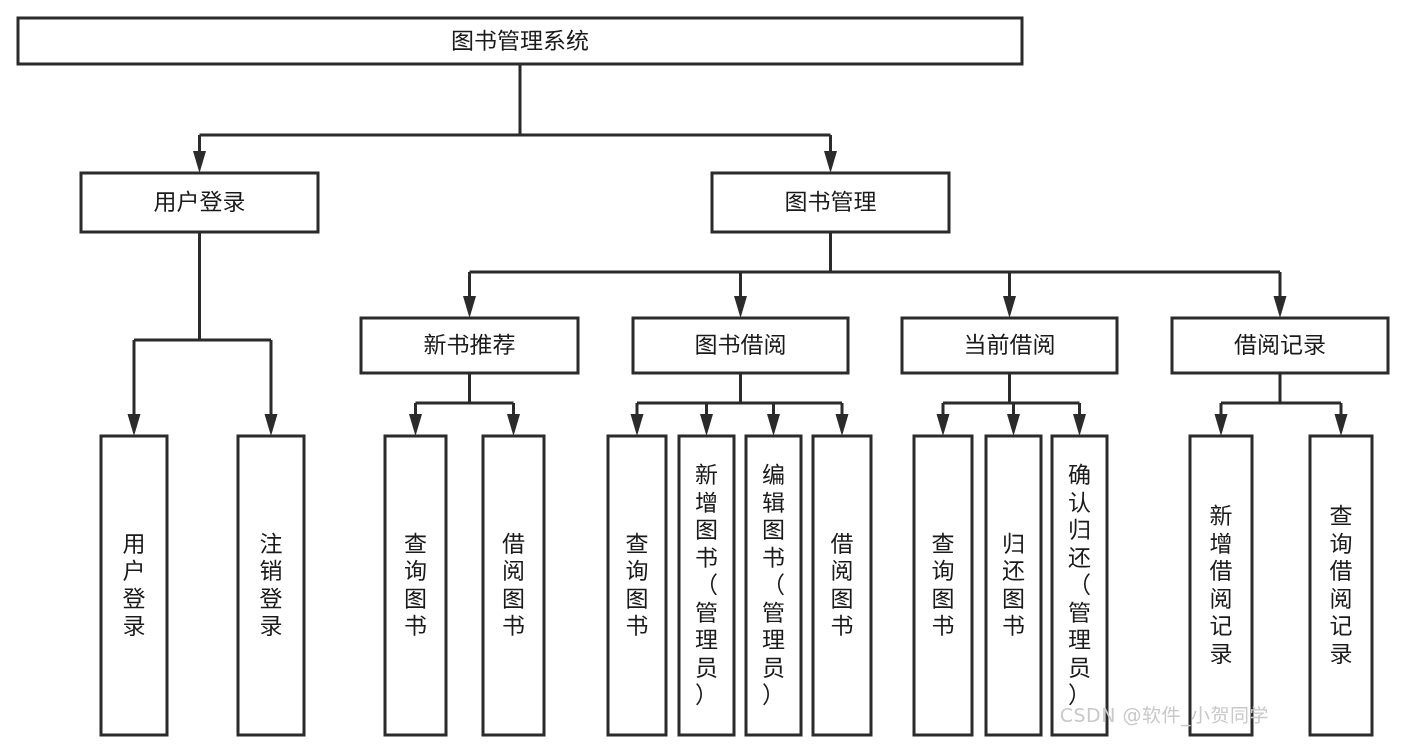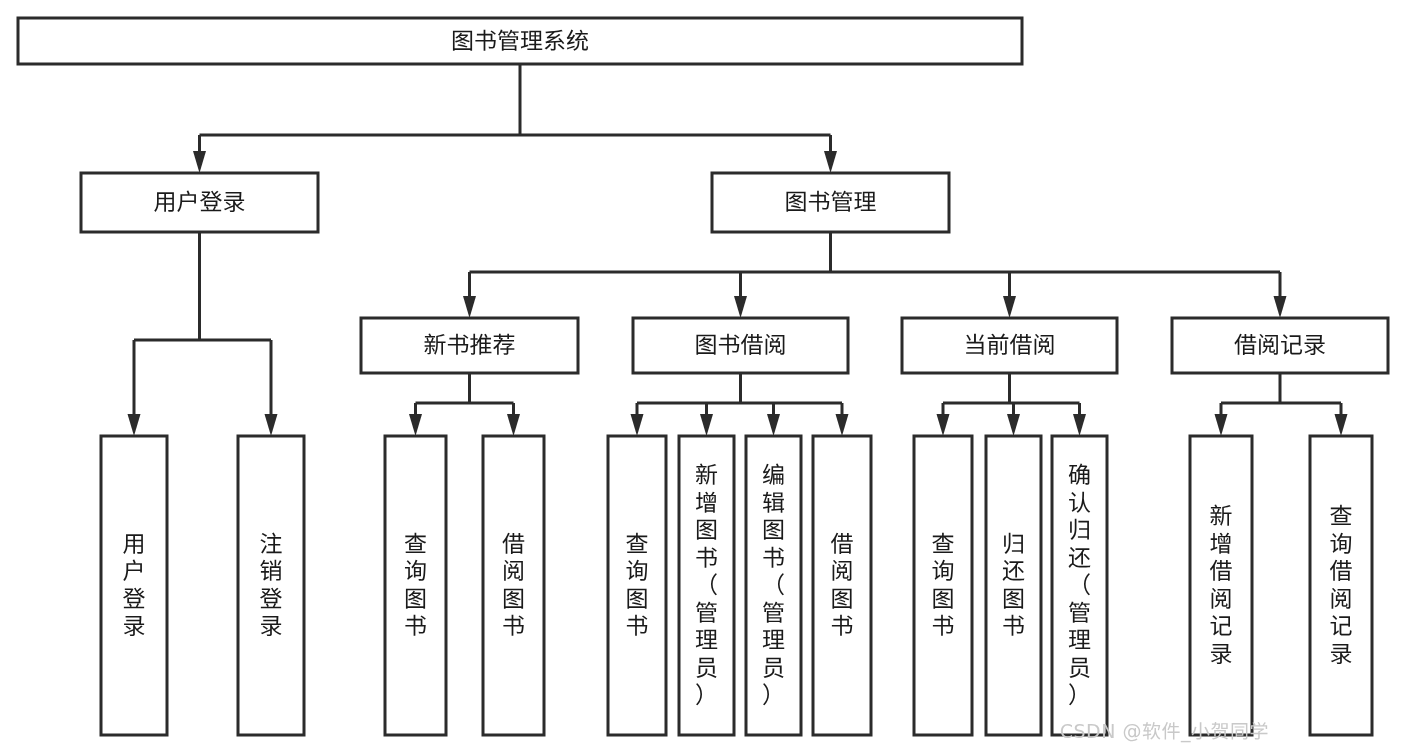--- a/index.html
+++ b/index.html
@@ -52,21 +52,21 @@
   }
   .node-label-v {
     fill: #1a1a1a;
     font-family: "DejaVu Sans", "Liberation Sans", sans-serif;
     font-size: 23px;
     text-anchor: middle;
   }
   .watermark {
     position: absolute;
     right: 8px;
-    bottom: 4px;
+    bottom: 20px;
     color: #c9c9c9;
     font-size: 19px;
     font-family: "DejaVu Sans", "Liberation Sans", sans-serif;
     white-space: nowrap;
     letter-spacing: 0.5px;
     user-select: none;
   }
 </style>
 </head>
 <body>

